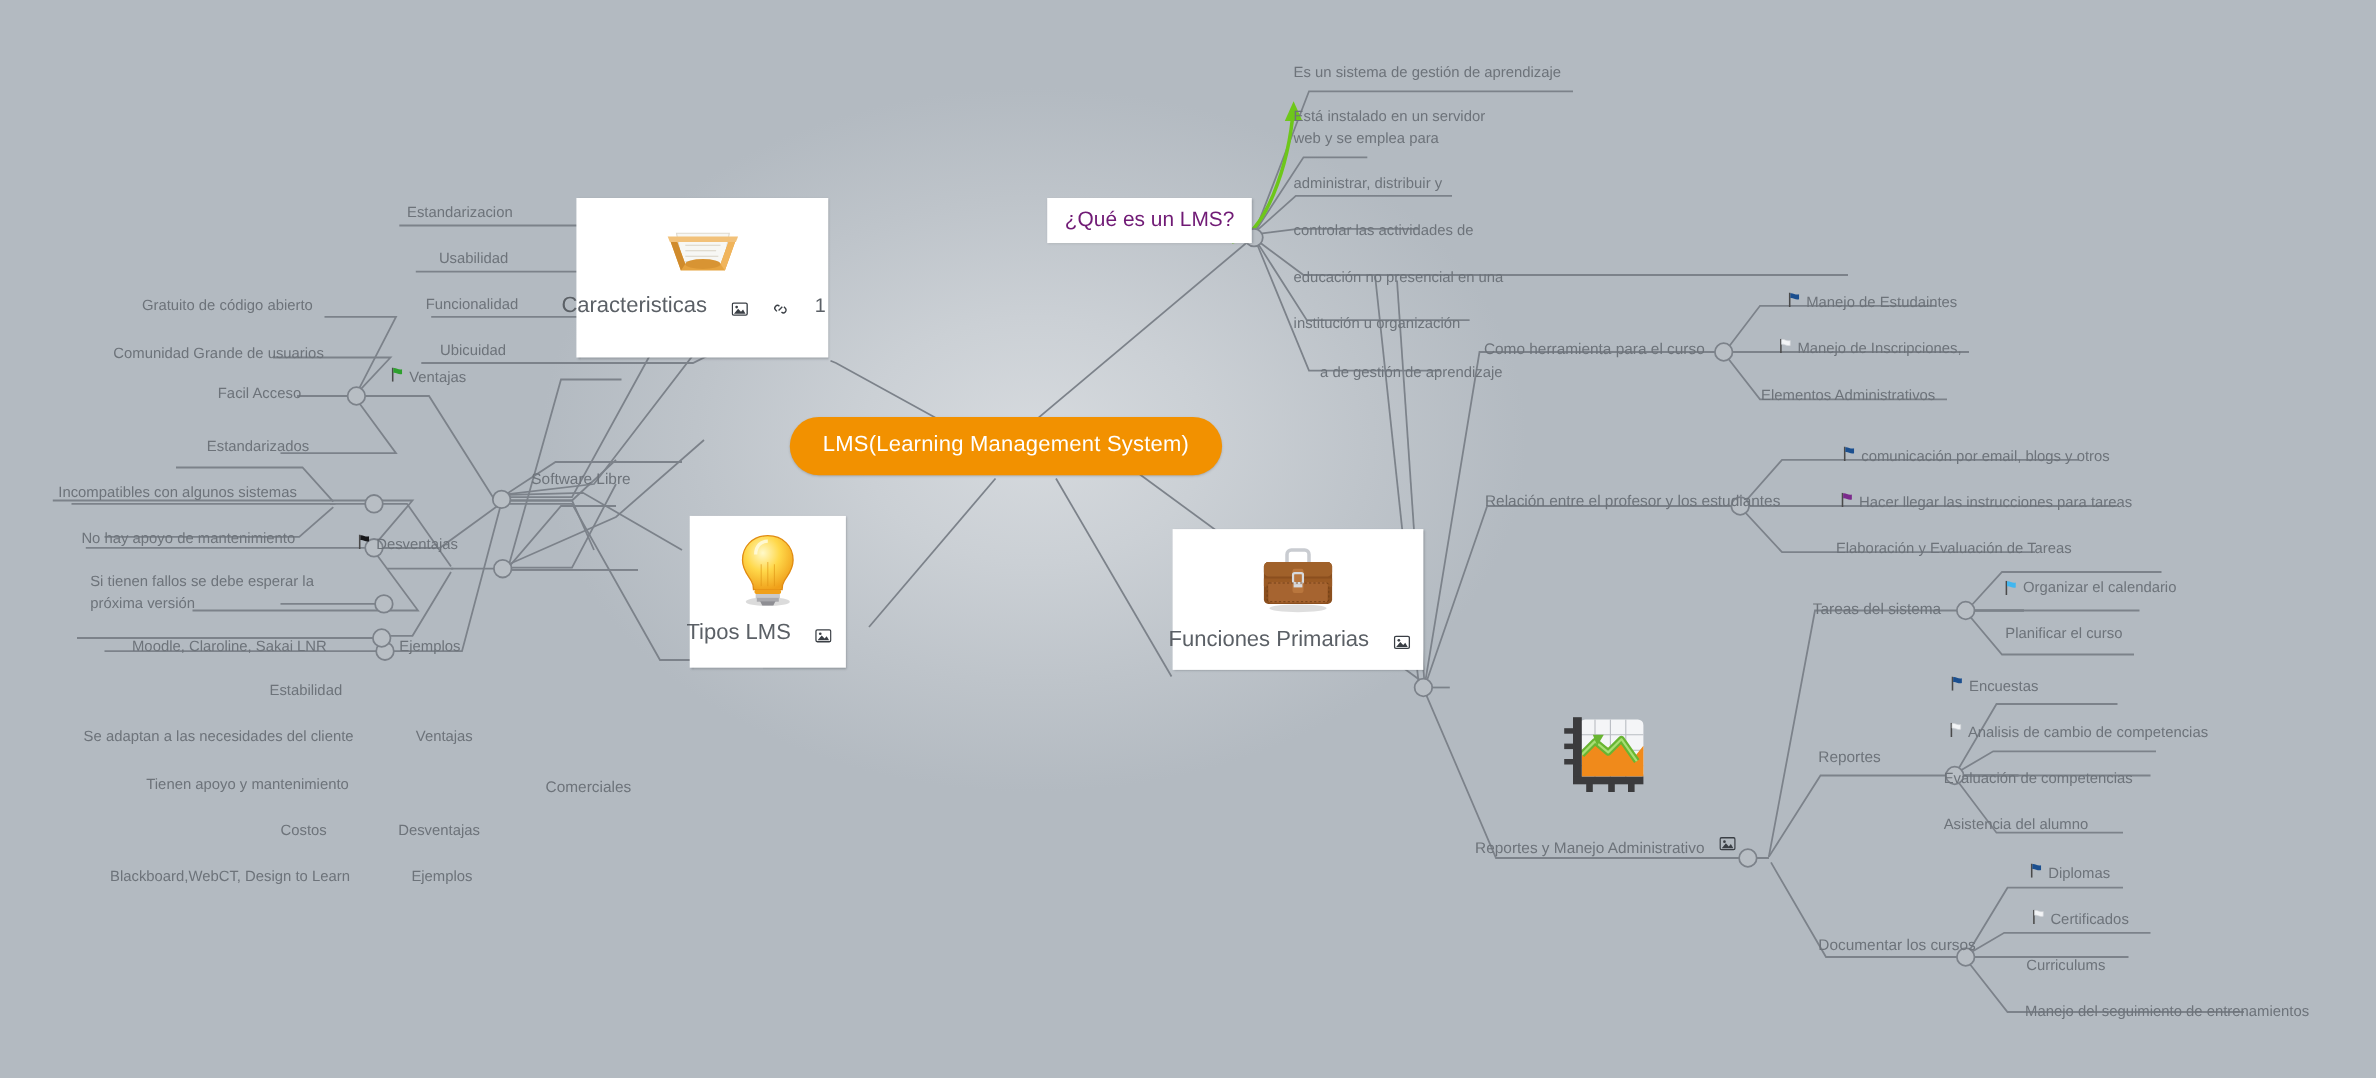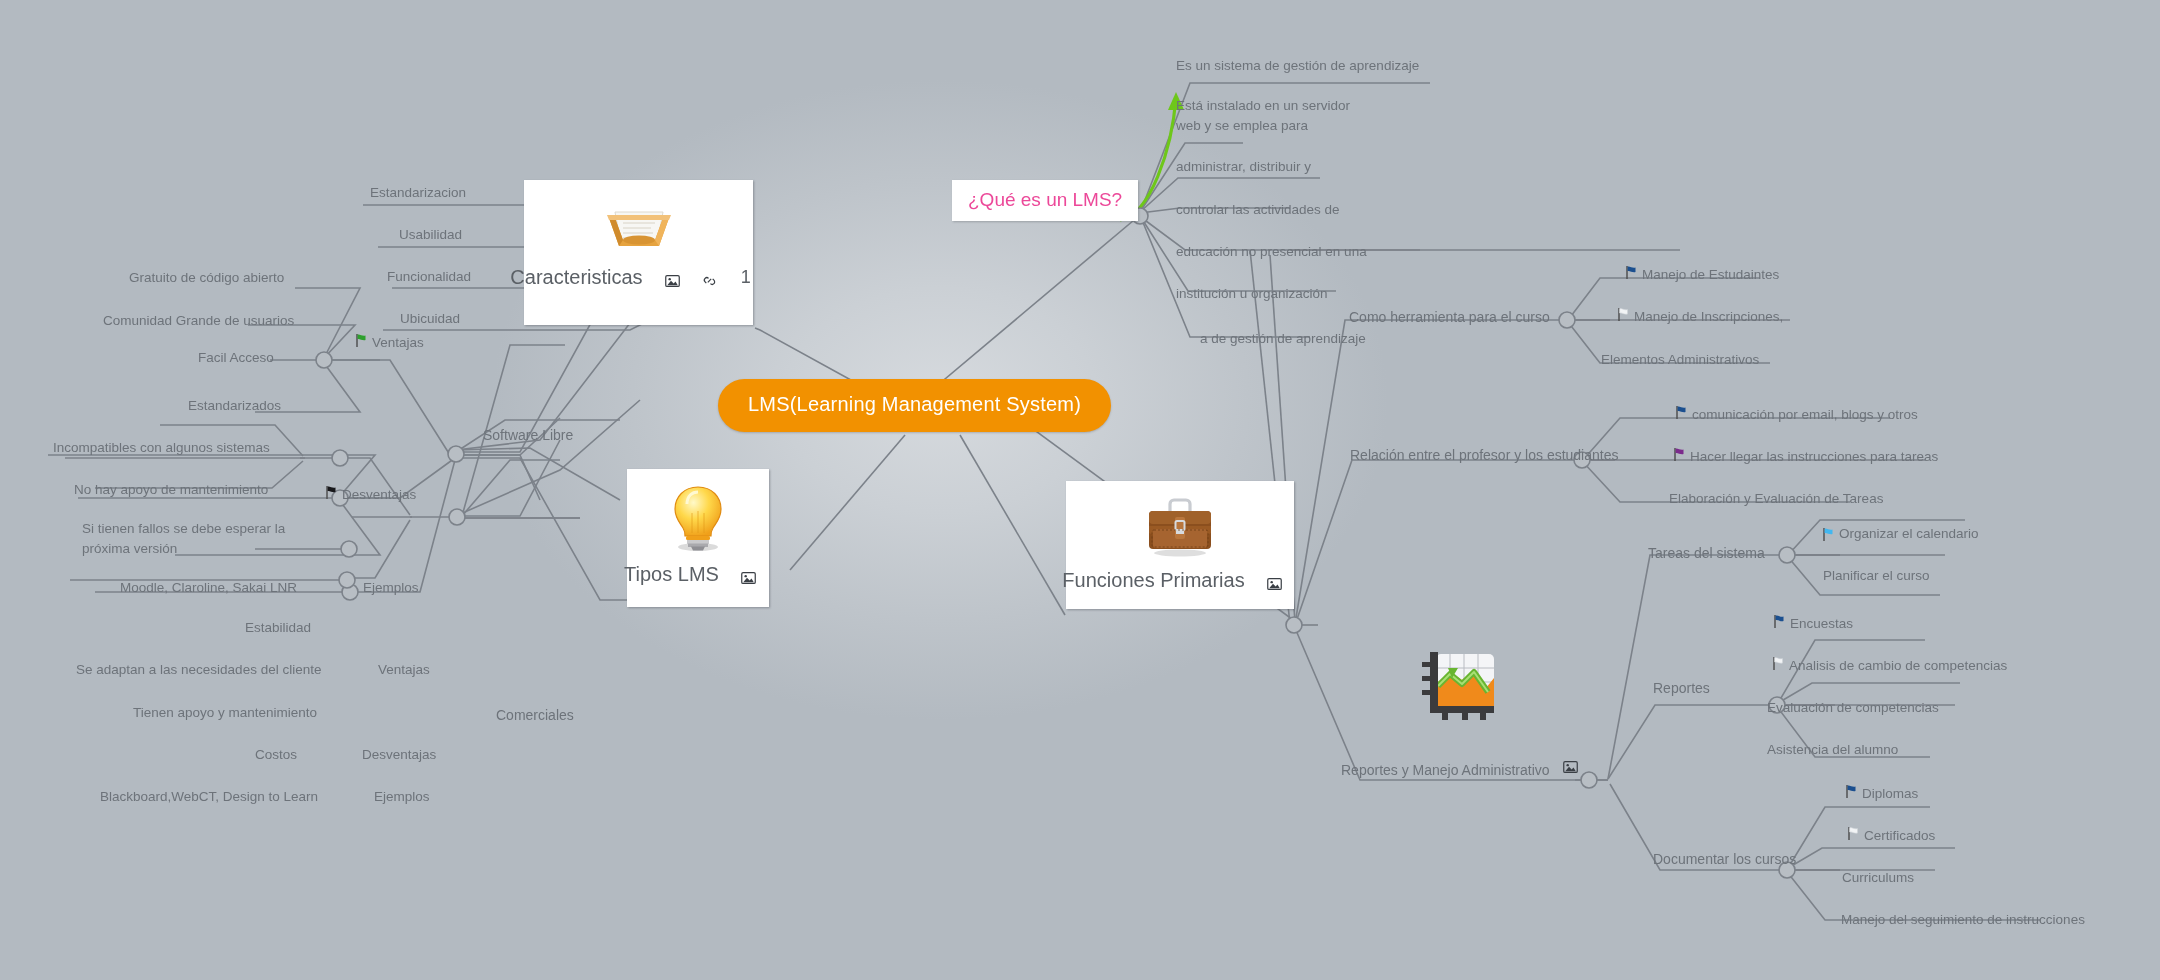--- a/index.html
+++ b/index.html
@@ -45,21 +45,21 @@
   .imgbox .cap {
     display: flex; align-items: center; gap: 22px;
     font-size: 20px; color: #5b6066;
     padding: 0 30px 12px 14px; white-space: nowrap;
   }
 
   
   .whitebox {
     position: absolute;
     background: #ffffff;
-    color: #ec4899;
+    color: #701a75;
     font-size: 19px;
     padding: 9px 16px 10px 16px;
     white-space: nowrap;
     box-shadow: 1px 1px 2px rgba(80,85,92,.35);
   }
 
   
   .topic {
     position: absolute;
     color: #6d737a;
@@ -521,21 +521,21 @@
           <path d="M2 0 L2 13" stroke="#4a4a4a" stroke-width="1.4"></path>
           <path d="M2.6 0.6 C5 0 7.5 2.6 10.5 1.6 L10.5 6 C7.5 7 5 4.4 2.6 5 Z" fill="#f2f4f6" stroke="#cfd3d8" stroke-width=".6"></path>
         </svg>
     </span>
     <span class="tx">Certificados</span>
   </div>
   <div class="topic" style="left:1842px; top:868px;">
     <span class="tx">Curriculums</span>
   </div>
   <div class="topic" style="left:1841px; top:910px;">
-    <span class="tx">Manejo del seguimiento de instrucciones</span>
+    <span class="tx">Manejo del seguimiento de entrenamientos</span>
   </div>
 
   <div class="topic lvl2" style="left:483px; top:425px;">
     <span class="tx">Software Libre</span>
   </div>
 
   <div class="topic" style="left:355px; top:333px;">
     <span class="ico flag">
       <svg viewBox="0 0 12 13" width="12" height="13">
           <path d="M2 0 L2 13" stroke="#4a4a4a" stroke-width="1.4"></path>

